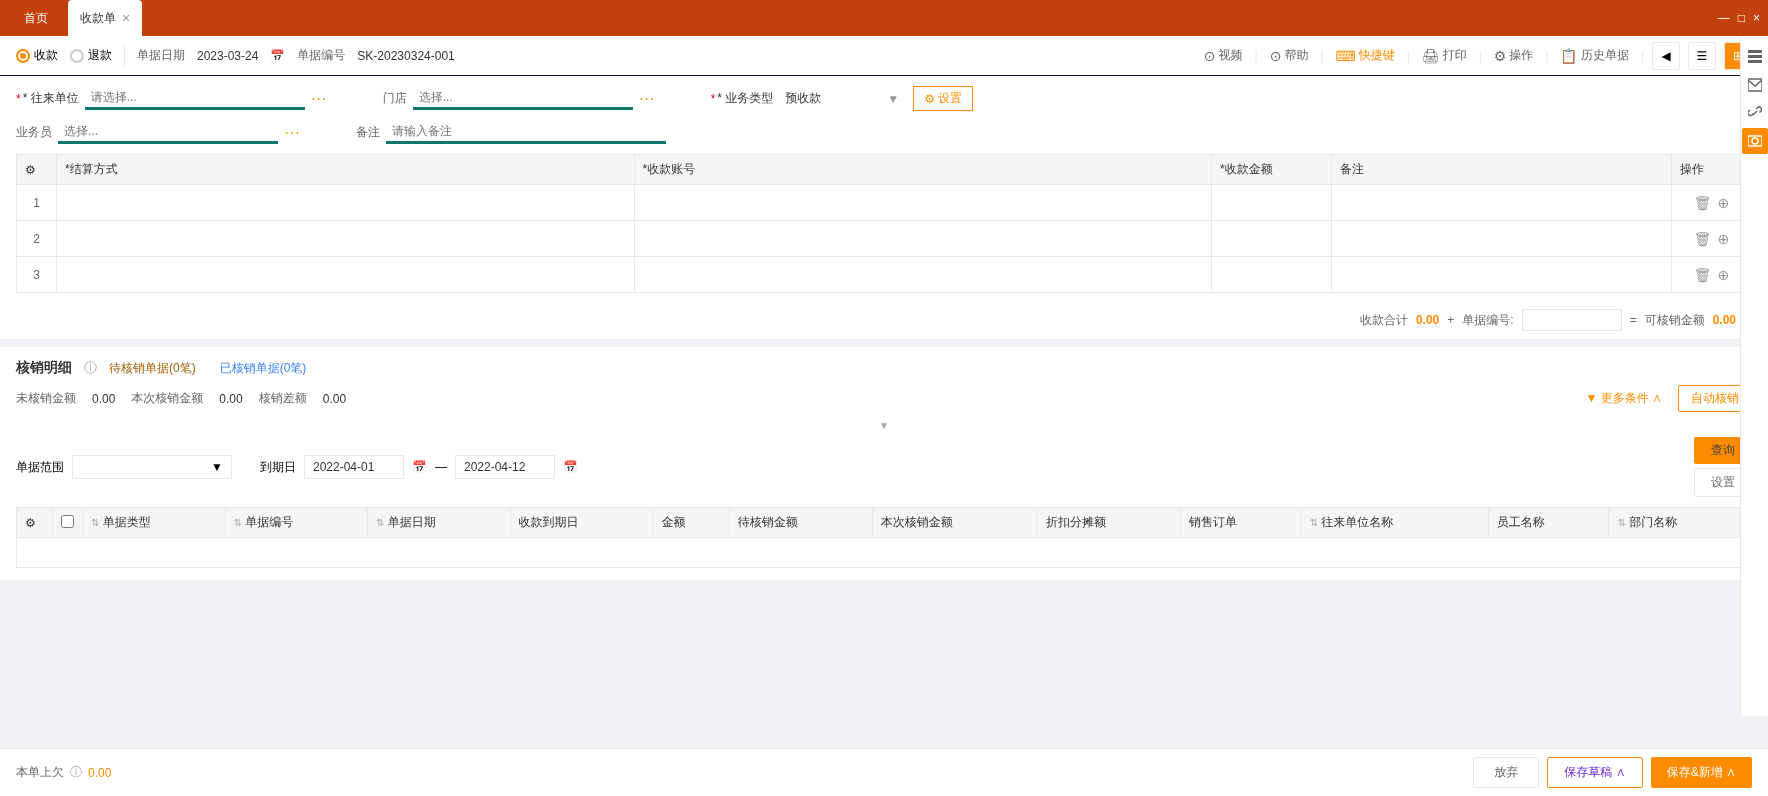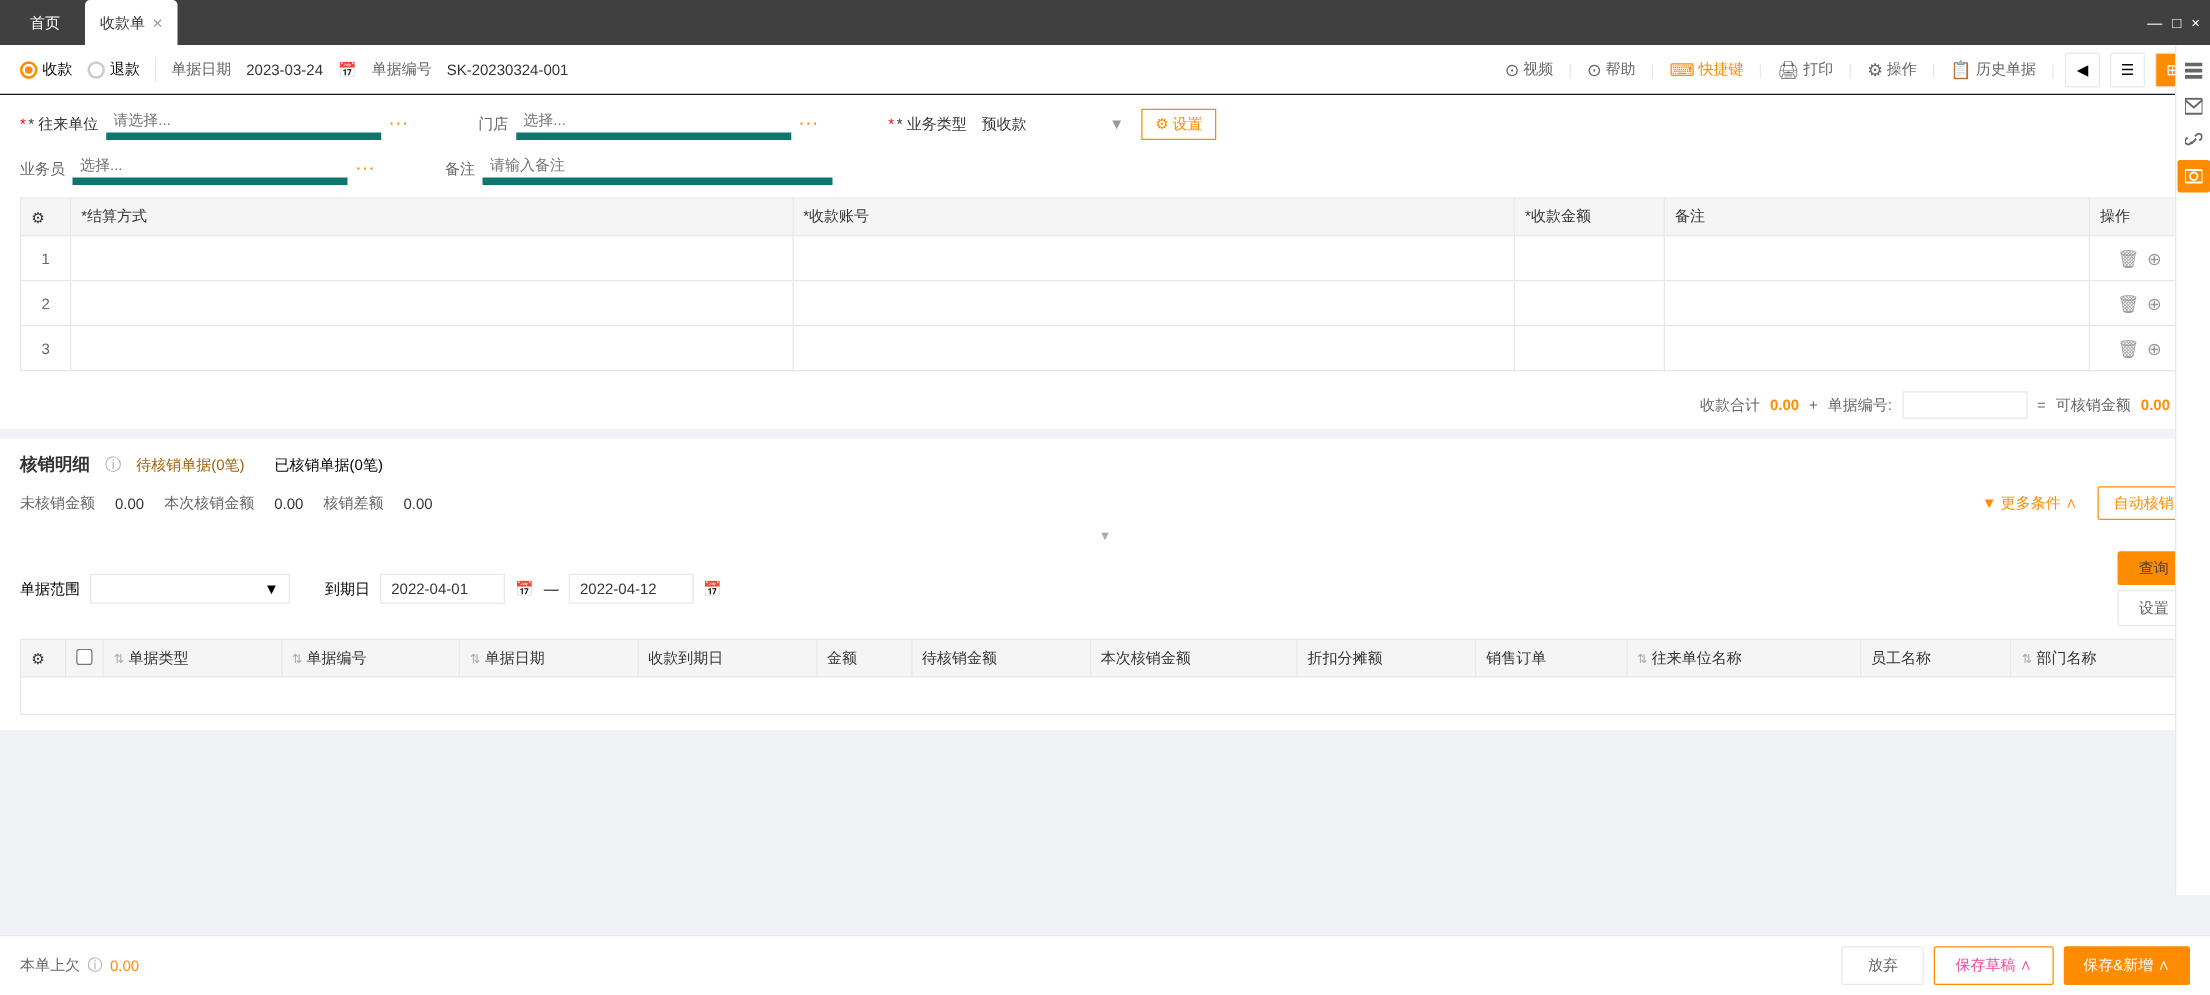--- a/index.html
+++ b/index.html
@@ -2,21 +2,21 @@
 <html><head>
   <meta charset="utf-8">
   <style>
     * { box-sizing: border-box; margin: 0; padding: 0; font-family: 'Microsoft YaHei', Arial, sans-serif; font-size: 12px; }
     body { background: #f0f2f5; width: 1768px; height: 796px; overflow: hidden; }
 
     
     .tab-bar {
       display: flex;
       align-items: center;
-      background: #404040;
+      background: #c2410c;
       height: 36px;
       padding: 0 8px;
       color: white;
       justify-content: center;
     }
     .tab-bar .home-tab {
       padding: 0 16px;
       height: 36px;
       display: flex;
       align-items: center;
@@ -100,21 +100,21 @@
     }
     .form-field {
       display: flex;
       align-items: center;
       gap: 6px;
     }
     .field-label { color: #666; white-space: nowrap; }
     .field-required { color: red; }
     .field-input {
       border: none;
-      border-bottom: 6px solid #0f766e;
+      border-bottom: 3px solid #0f766e;
       padding: 3px 6px;
       color: #999;
       outline: none;
       min-width: 120px;
       background: transparent;
     }
     .field-more { color: #ff8c00; cursor: pointer; font-size: 16px; }
     .field-select-value { color: #333; }
     .field-select-arrow { color: #999; }
 
@@ -298,21 +298,21 @@
       background: white;
       border: 1px solid #e8e8e8;
       color: #666;
       padding: 6px 20px;
       cursor: pointer;
       border-radius: 2px;
     }
     .btn-save-draft {
       background: white;
       border: 1px solid #ff8c00;
-      color: #ec4899;
+      color: #6d28d9;
       padding: 6px 16px;
       cursor: pointer;
       border-radius: 2px;
       display: flex; align-items: center; gap: 4px;
     }
     .btn-save-new {
       background: #ff8c00;
       border: none;
       color: white;
       padding: 6px 16px;
@@ -533,21 +533,21 @@
 </div>
 
 <div class="section-divider"></div>
 
 <div class="hexiao-section">
   <div class="hexiao-header">
     <span class="hexiao-title">核销明细</span>
     <span class="hexiao-info-icon">ⓘ</span>
     <span class="hexiao-tab">待核销单据(0笔)</span>
     <span style="color:#666;">  </span>
-    <span style="color:#000000;">已核销单据(0笔)</span>
+    <span style="color:#3b82f6;">已核销单据(0笔)</span>
   </div>
 
   <div class="hexiao-stats">
     <span>未核销金额</span>
     <span style="color:#333;">0.00</span>
     <span>本次核销金额</span>
     <span style="color:#333;">0.00</span>
     <span>核销差额</span>
     <span style="color:#333;">0.00</span>
     <div style="flex:1;"></div>

